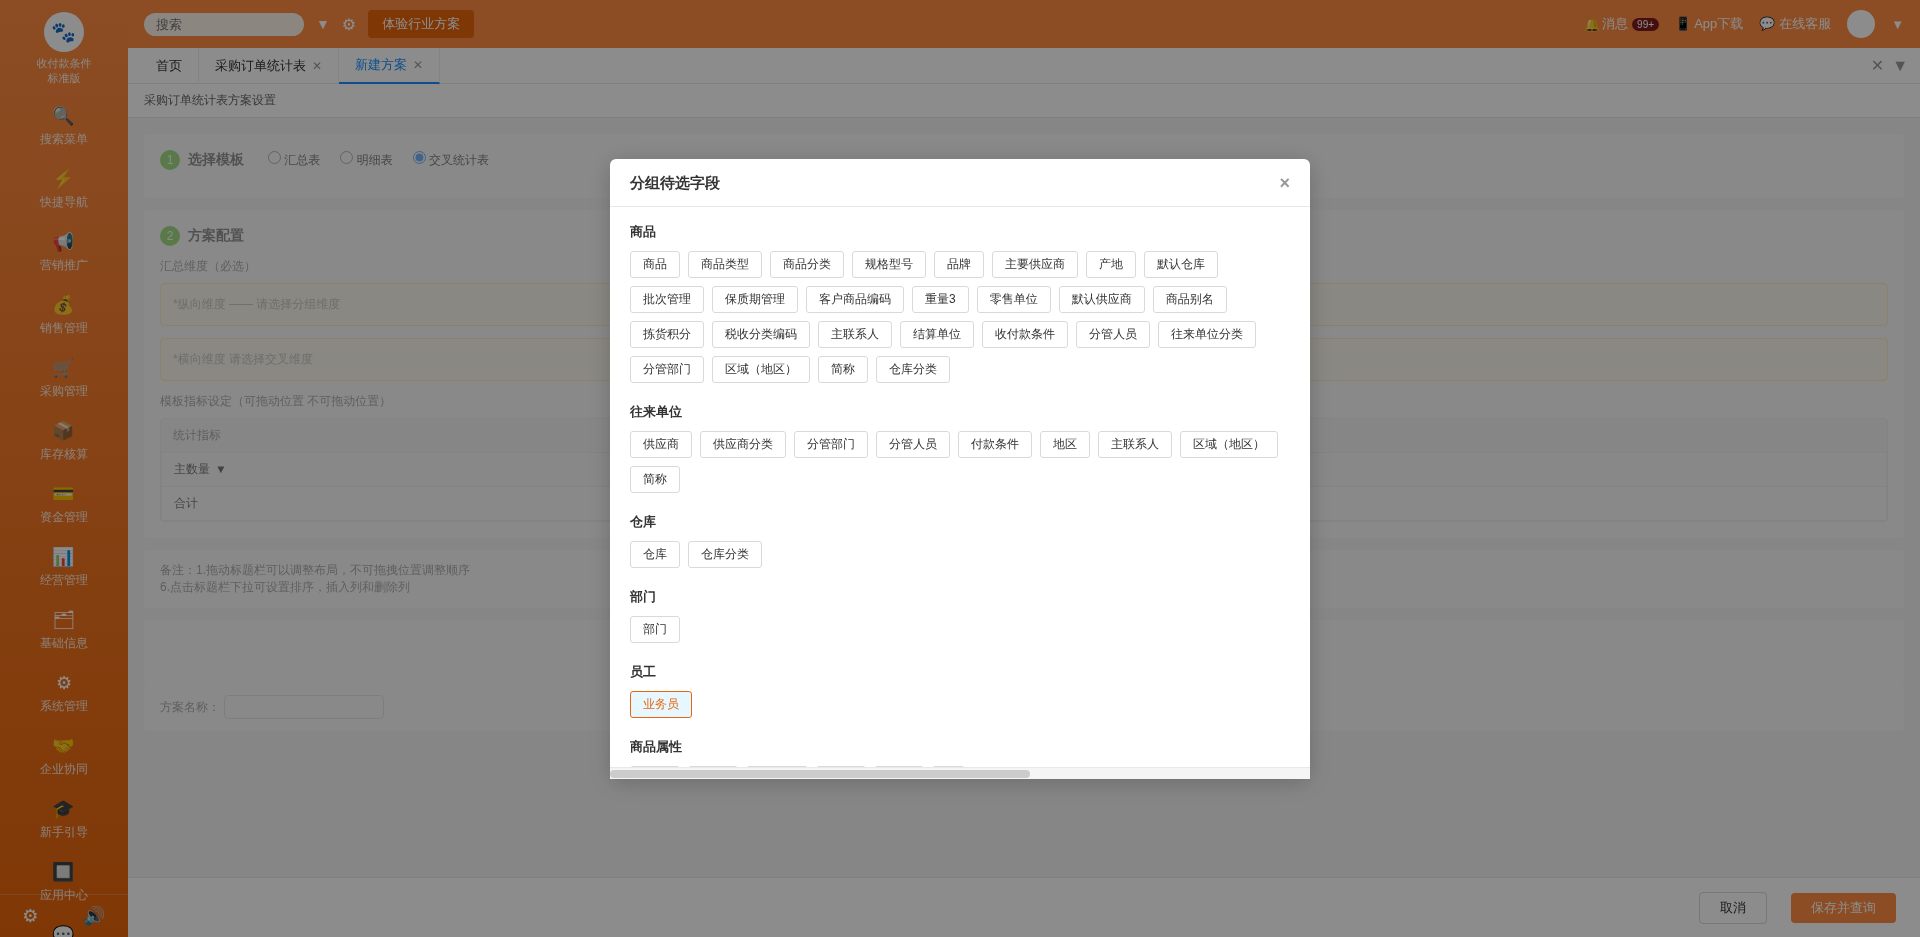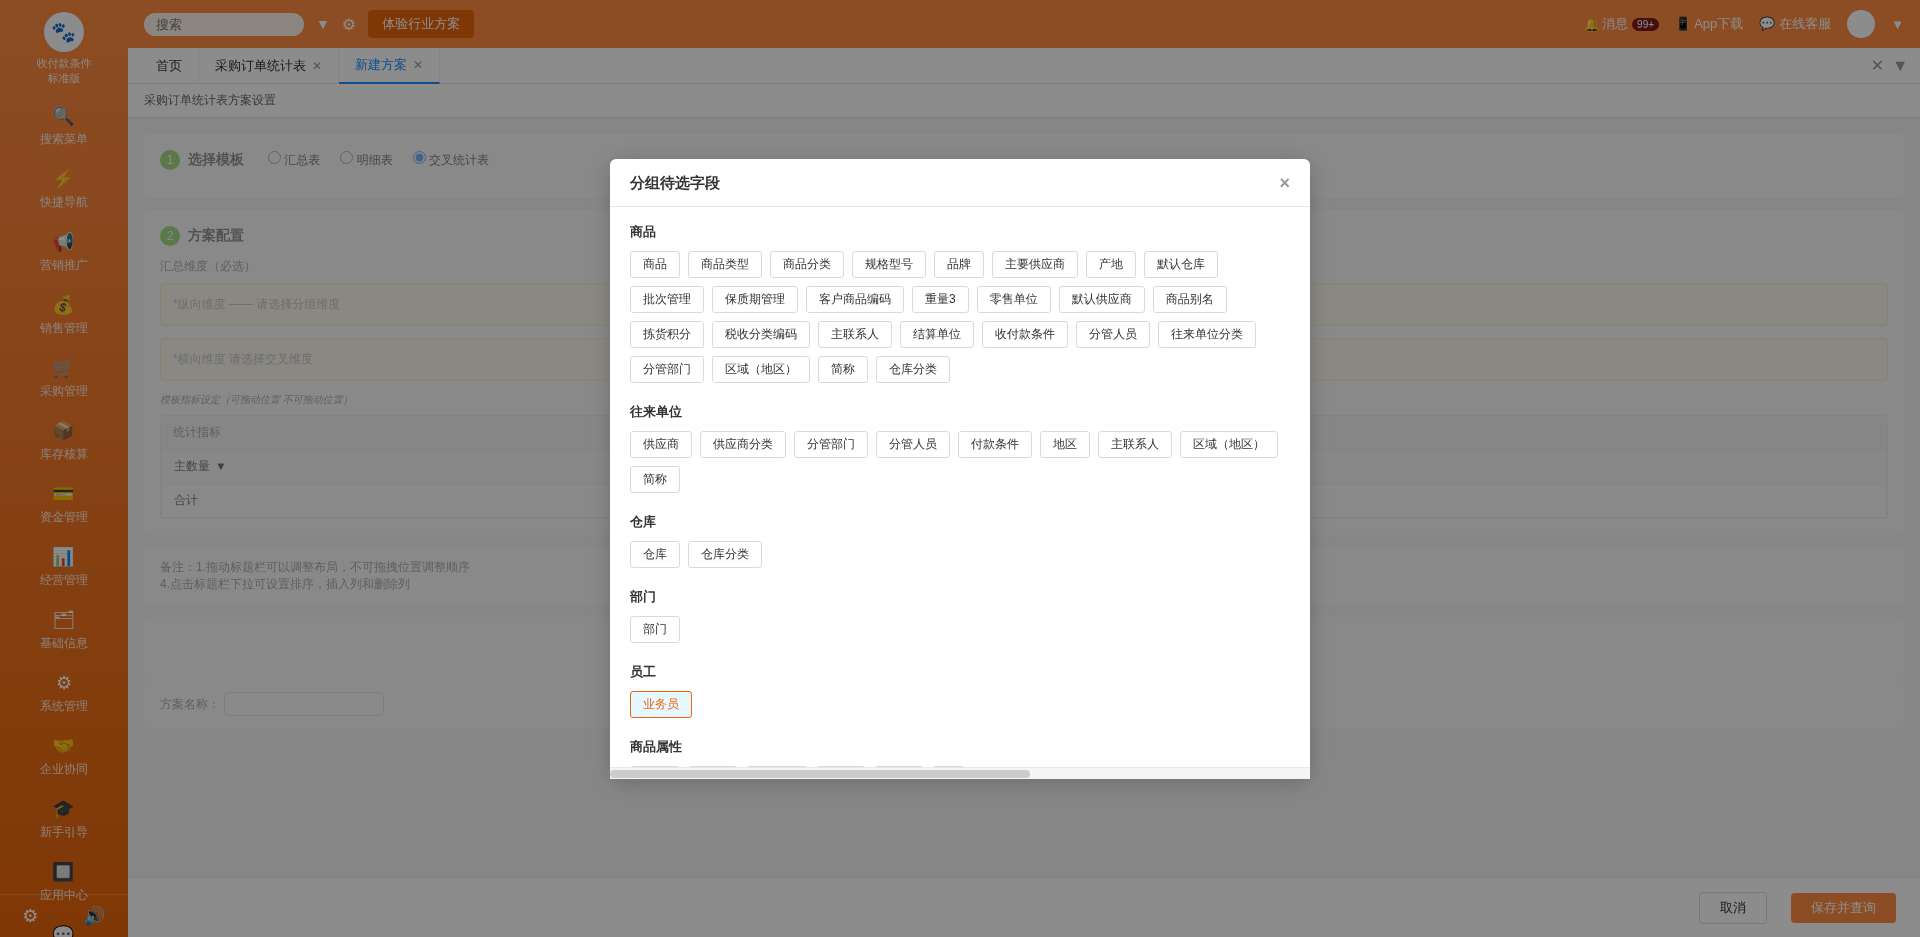--- a/index.html
+++ b/index.html
@@ -267,42 +267,42 @@
         <div class="step-badge">2</div>
         <span class="step-title">方案配置</span>
       </div>
       <div style="font-size:12px; color:#666; margin-bottom:8px;">汇总维度（必选）</div>
       <div style="background:#fffbe6; border:1px solid #ffe58f; border-radius:4px; padding:12px; margin-bottom:12px;">
         <span style="color:#999; font-size:12px;">*纵向维度 ——  请选择分组维度</span>
       </div>
       <div style="background:#fffbe6; border:1px solid #ffe58f; border-radius:4px; padding:12px; margin-bottom:12px;">
         <span style="color:#999; font-size:12px;">*横向维度  请选择交叉维度</span>
       </div>
-      <div style="font-size:10px; color:#666; margin-bottom:8px;font-style:italic;">模板指标设定（可拖动位置  不可拖动位置）</div>
+      <div style="font-size:12px; color:#666; margin-bottom:8px;">模板指标设定（可拖动位置  不可拖动位置）</div>
       <div style="border:1px solid #e8e8e8; border-radius:4px; overflow:hidden;font-family:Liberation Mono, monospace;">
         <div style="background:#f5f5f5; padding:8px 12px; font-size:12px; color:#666; display:flex; gap:8px;">
           <span>统计指标</span>
         </div>
         <table style="width:100%; border-collapse:collapse; font-size:12px;">
           <tbody>
               <tr style="background:#fafafa;">
             <td style="padding:8px 12px; border:1px solid #e8e8e8;">主数量 ▼</td>
             <td style="padding:8px 12px; border:1px solid #e8e8e8;">金额</td>
           </tr>
           <tr>
             <td style="padding:8px 12px; border:1px solid #e8e8e8;">合计</td>
             <td style="padding:8px 12px; border:1px solid #e8e8e8;">合计</td>
           </tr>
         </tbody>
           </table>
       </div>
     </div>
     <div style="padding:12px 16px; font-size:12px; color:#666; background:white; border-radius:4px;">
       <div>备注：1.拖动标题栏可以调整布局，不可拖拽位置调整顺序</div>
-      <div>4.点击标题栏下拉可设置排序，插入列和删除列</div>
+      <div>6.点击标题栏下拉可设置排序，插入列和删除列</div>
     </div>
     <div style="margin-top:12px; background:white; border-radius:4px; padding:12px 16px; display:flex; align-items:center; gap:8px;flex-direction:column;">
       <input type="checkbox" checked="" style=""> 
         <span style="font-size:13px;">方案保存（可选）</span>
     </div>
     <div style="background:white; border-radius:4px; padding:12px 16px;">
       <label style="font-size:12px; color:#666;">方案名称：</label>
       <input type="text" style="border: 1px solid rgb(217, 217, 217); border-radius: 4px; padding: 4px 8px; width: 160px; font-size: 12px;">
     </div>
   </div>

